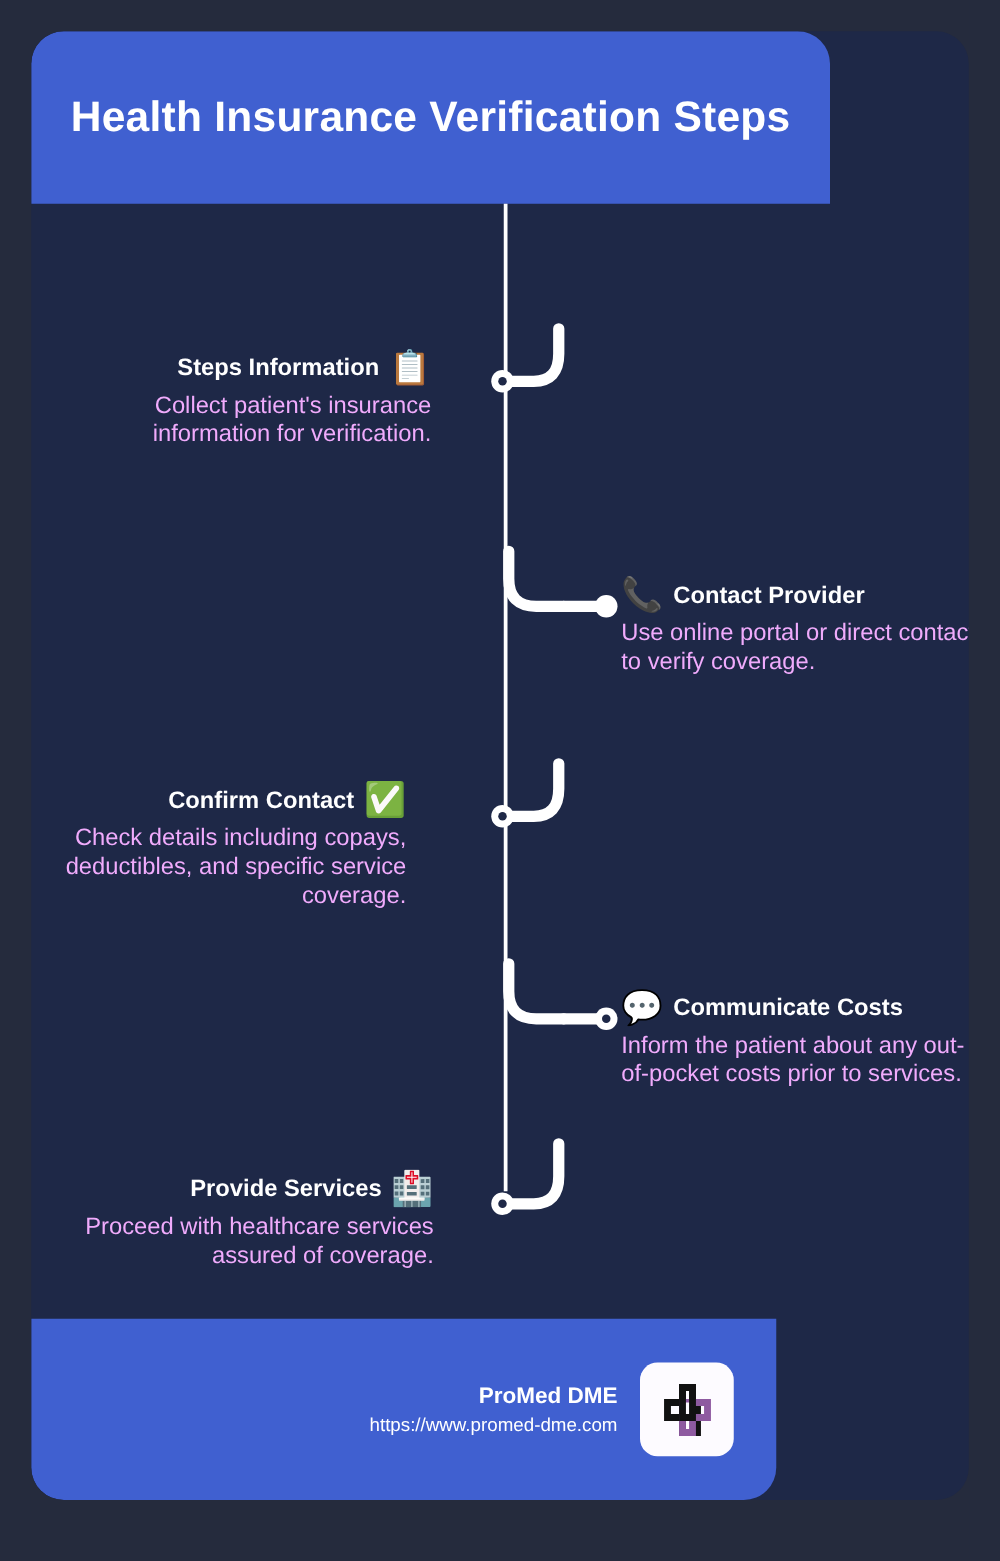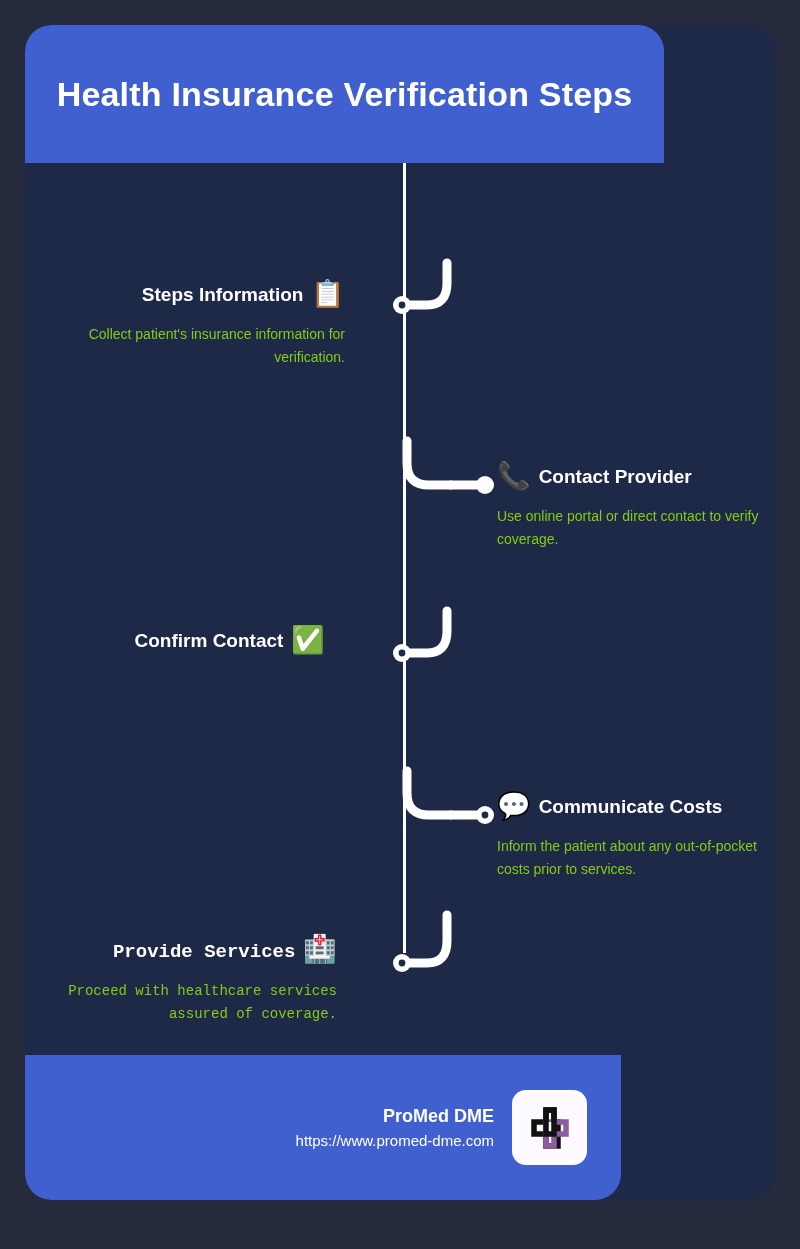--- a/index.html
+++ b/index.html
@@ -85,24 +85,24 @@
     font-size: 19px;
     font-weight: bold;
     color: #ffffff;
     white-space: nowrap;
   }
   .step-emoji {
     font-size: 27px;
     line-height: 1;
   }
   .step-desc {
-    margin-top: 15px;
-    font-size: 14px;
+    margin-top: 5px;
+    font-size: 19px;
     line-height: 23px;
-    color: #84cc16;
+    color: #f0abfc;
   }
 
   .step.left {
     text-align: right;
   }
   .step.left .step-head {
     justify-content: flex-end;
   }
   .step.right {
     text-align: left;
@@ -219,31 +219,32 @@
         <span class="step-title">Contact Provider</span>
       </div>
       <div class="step-desc">Use online portal or direct contact to verify coverage.</div>
     </div>
 
     <div class="step left" style="left:10px; top:464px;">
       <div class="step-head">
         <span class="step-title">Confirm Contact</span>
         <span class="step-emoji">✅</span>
       </div>
+      <div class="step-desc">Check details including copays, deductibles, and specific service coverage.</div>
     </div>
 
     <div class="step right" style="left:472px; top:630px;">
       <div class="step-head">
         <span class="step-emoji">💬</span>
         <span class="step-title">Communicate Costs</span>
       </div>
       <div class="step-desc">Inform the patient about any out-of-pocket costs prior to services.</div>
     </div>
 
-    <div class="step left" style="left:22px; top:775px;font-family:Liberation Mono, monospace;">
+    <div class="step left" style="left:32px; top:775px;">
       <div class="step-head">
         <span class="step-title">Provide Services</span>
         <span class="step-emoji">🏥</span>
       </div>
       <div class="step-desc">Proceed with healthcare services assured of coverage.</div>
     </div>
   </div>
 
   <div class="footer-bar">
     <div class="footer-text">

